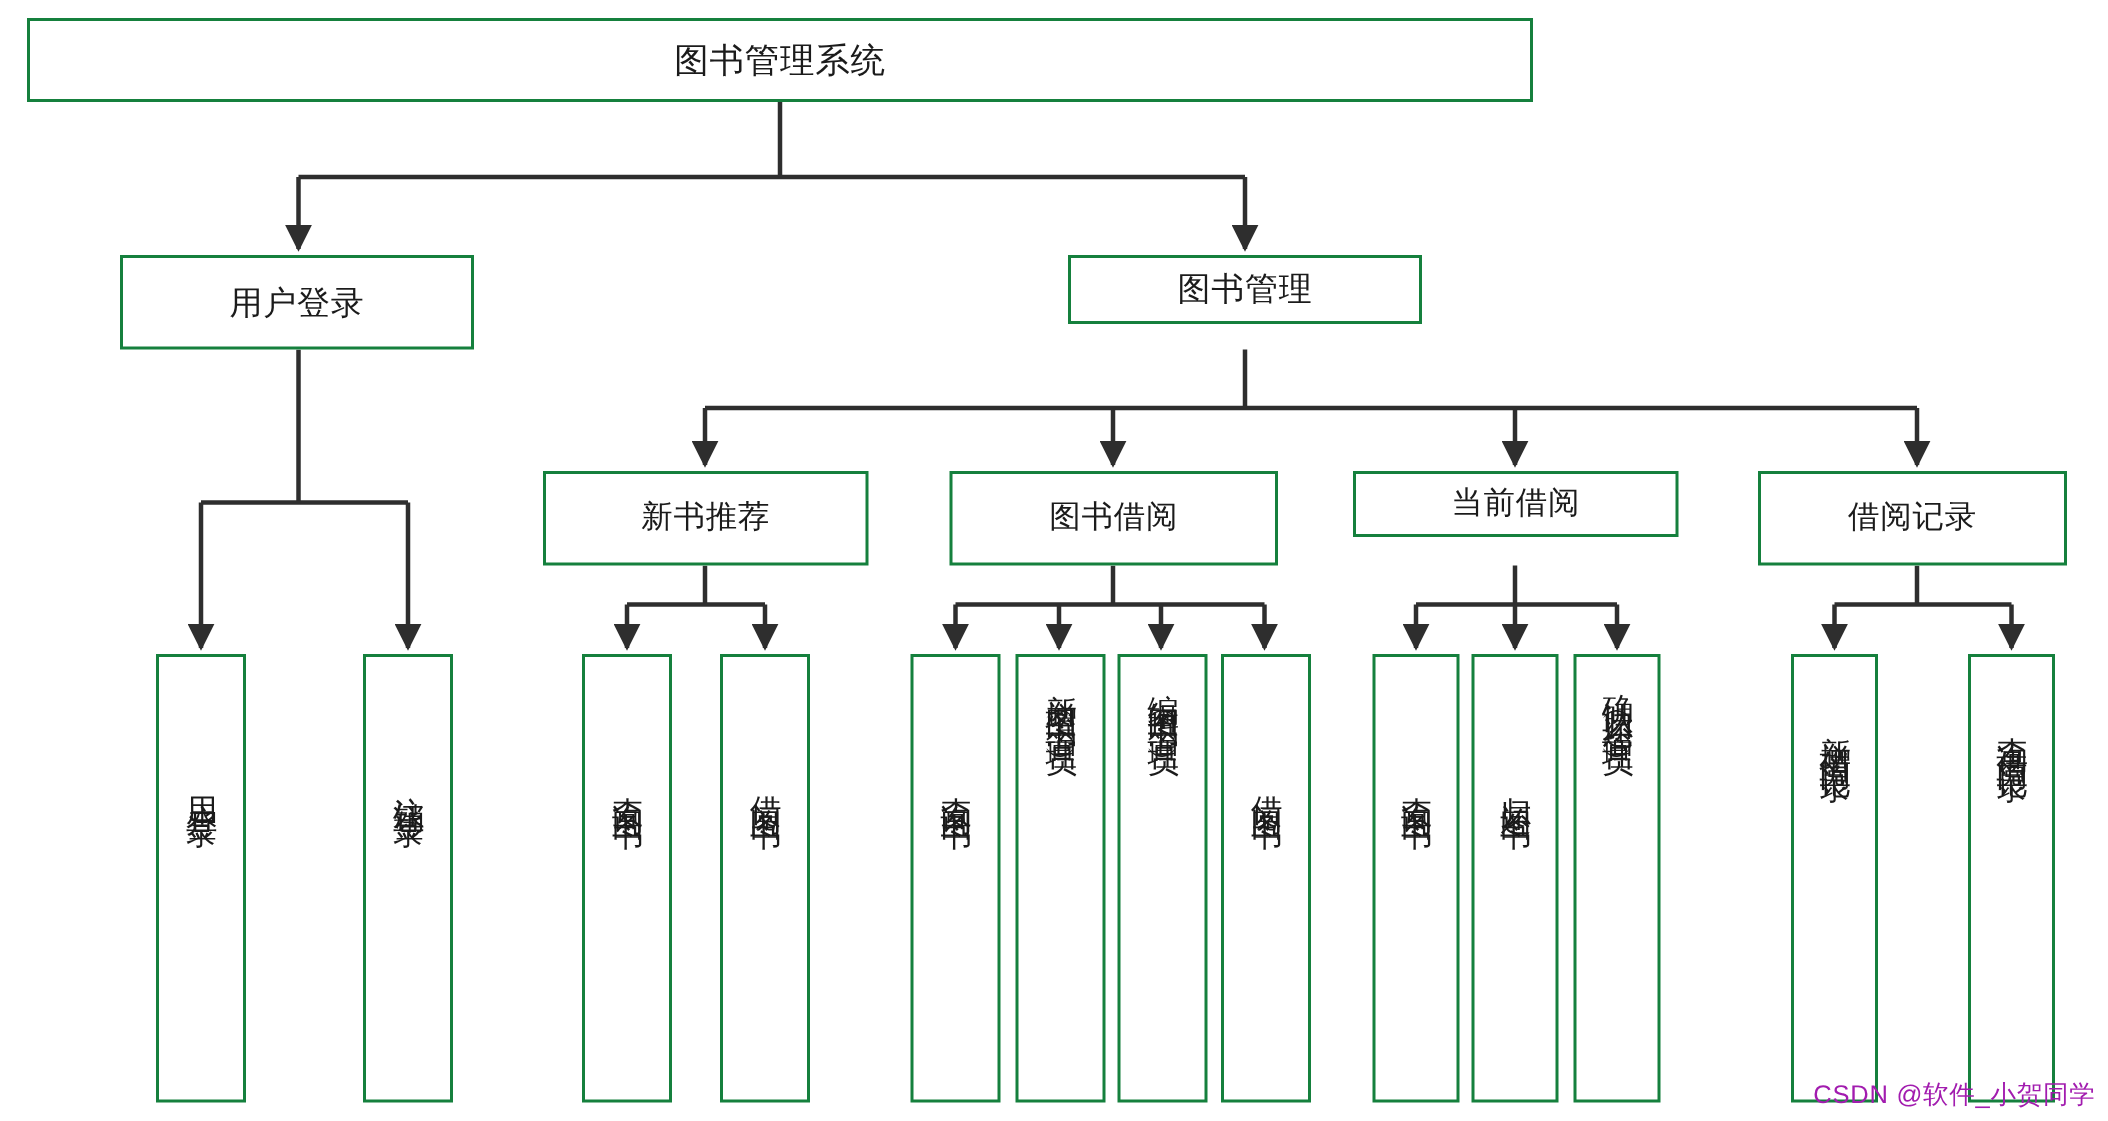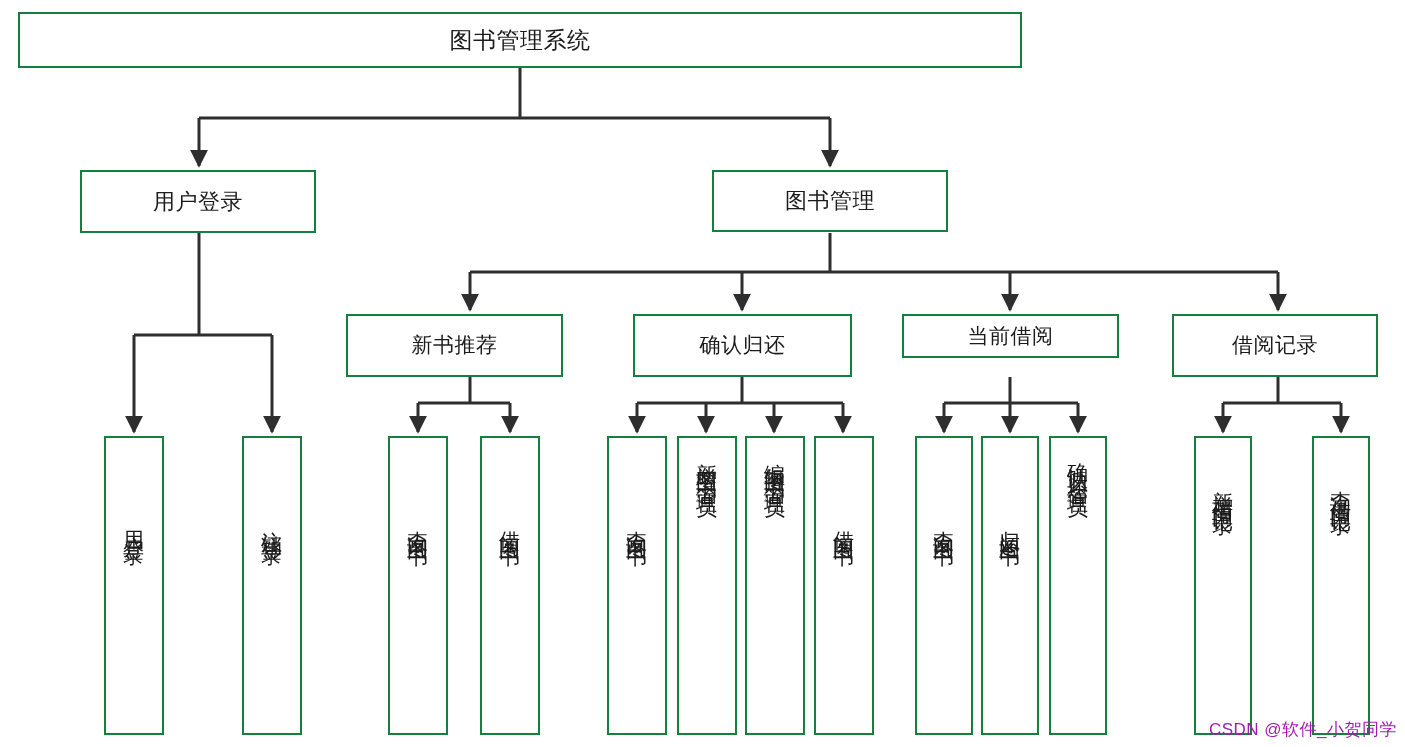--- a/index.html
+++ b/index.html
@@ -131,29 +131,29 @@
     </g>
   </svg>
 
   <div class="node root-node" style="left:18px; top:12px; width:1004px; height:56px;">
     <span class="node-label">图书管理系统</span>
   </div>
 
   <div class="node level2-node" style="left:80px; top:170px; width:236px; height:63px;">
     <span class="node-label">用户登录</span>
   </div>
-  <div class="node level2-node" style="left:712px; top:170px; width:236px; height:62px;">
+  <div class="node level2-node" style="left:712px; top:170px; width:236px; height:46px;">
     <span class="node-label">图书管理</span>
   </div>
 
-  <div class="node level3-node" style="left:346px; top:314px; width:217px; height:63px;">
+  <div class="node level3-node" style="left:362px; top:314px; width:217px; height:63px;">
     <span class="node-label">新书推荐</span>
   </div>
   <div class="node level3-node" style="left:633px; top:314px; width:219px; height:63px;">
-    <span class="node-label">确认归还</span>
+    <span class="node-label">图书借阅</span>
   </div>
   <div class="node level3-node" style="left:902px; top:314px; width:217px; height:44px;">
     <span class="node-label">当前借阅</span>
   </div>
   <div class="node level3-node" style="left:1172px; top:314px; width:206px; height:63px;">
     <span class="node-label">借阅记录</span>
   </div>
 
   <div class="node leaf-node short-leaf" style="left:104px; top:436px; width:60px; height:299px;">
     <span class="node-label">用户登录</span>

